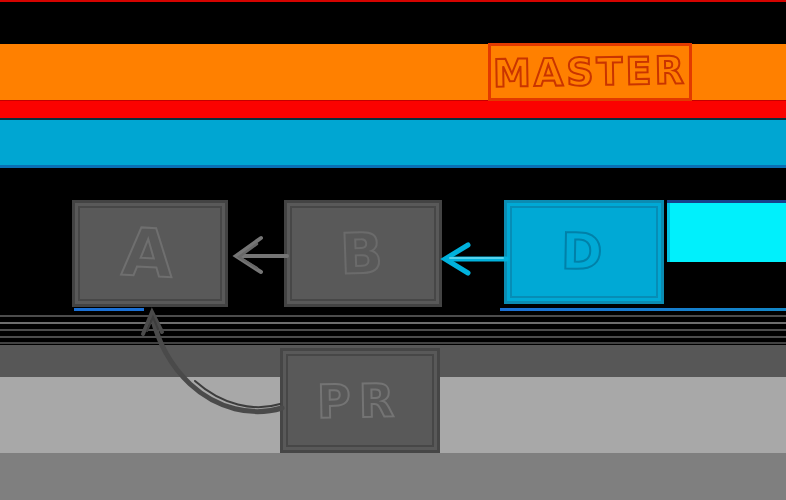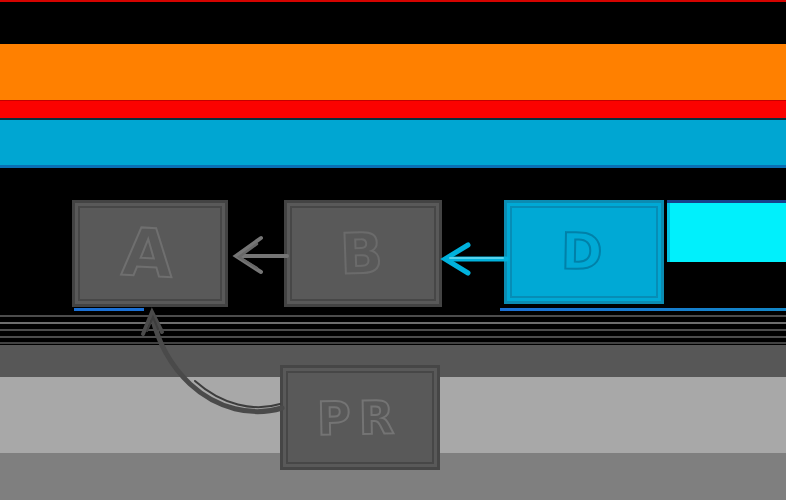--- a/index.html
+++ b/index.html
@@ -38,21 +38,21 @@
   }
   .master-label .sketch-text{font-size:38px;-webkit-text-stroke-color:#c93400;}
   .origin-label .sketch-text{font-size:25px;-webkit-text-stroke-color:#1f88ae;letter-spacing:2px;}
 
   
   .commit{display:flex;align-items:center;justify-content:center;box-sizing:border-box;}
   .commit .inner-line{position:absolute;inset:3px;pointer-events:none;}
   .box-a{left:72px;top:200px;width:156px;height:107px;background:#595959;border:3px solid #434343;}
   .box-b{left:284px;top:200px;width:158px;height:107px;background:#595959;border:3px solid #434343;}
   .box-d{left:504px;top:200px;width:160px;height:104px;background:#00a9d5;border:3px solid #0b8cb2;}
-  .box-pr{left:280px;top:348px;width:160px;height:105px;background:#595959;border:3px solid #464646;margin-top:17px;}
+  .box-pr{left:280px;top:348px;width:160px;height:105px;background:#595959;border:3px solid #464646;}
   .box-a .inner-line,.box-b .inner-line,.box-pr .inner-line{border:2px solid rgba(65,65,65,.75);}
   .box-d .inner-line{border:2px solid rgba(8,130,168,.7);}
   .commit .sketch-text{letter-spacing:4px;}
   .box-a .sketch-text{font-size:66px;-webkit-text-stroke-color:#6f6f6f;transform:rotate(3deg);}
   .box-b .sketch-text{font-size:56px;-webkit-text-stroke-color:#6b6b6b;transform:rotate(-2deg);}
   .box-d .sketch-text{font-size:50px;-webkit-text-stroke-color:#0081a9;transform:rotate(1deg);}
   .box-pr .sketch-text{font-size:46px;-webkit-text-stroke-color:#747474;letter-spacing:8px;transform:rotate(-1deg);}
 
   
   .cyan-flash{left:667px;top:200px;width:119px;height:59px;background:#00f0fc;
@@ -76,20 +76,23 @@
   <div class="abs band-mid"></div>
 
   <div class="abs scan s1"></div>
   <div class="abs scan s2"></div>
   <div class="abs scan s3"></div>
   <div class="abs scan s4"></div>
   <div class="abs scan s5"></div>
   <div class="abs blue-underline u1"></div>
   <div class="abs blue-underline u2"></div>
 
+  <div class="abs label-box master-label">
+    <span class="sketch-text">MASTER</span>
+  </div>
 
   <div class="abs cyan-flash"></div>
 
   <div class="abs commit box-a">
     <span class="inner-line"></span>
     <span class="sketch-text">A</span>
   </div>
   <div class="abs commit box-b">
     <span class="inner-line"></span>
     <span class="sketch-text">B</span>

